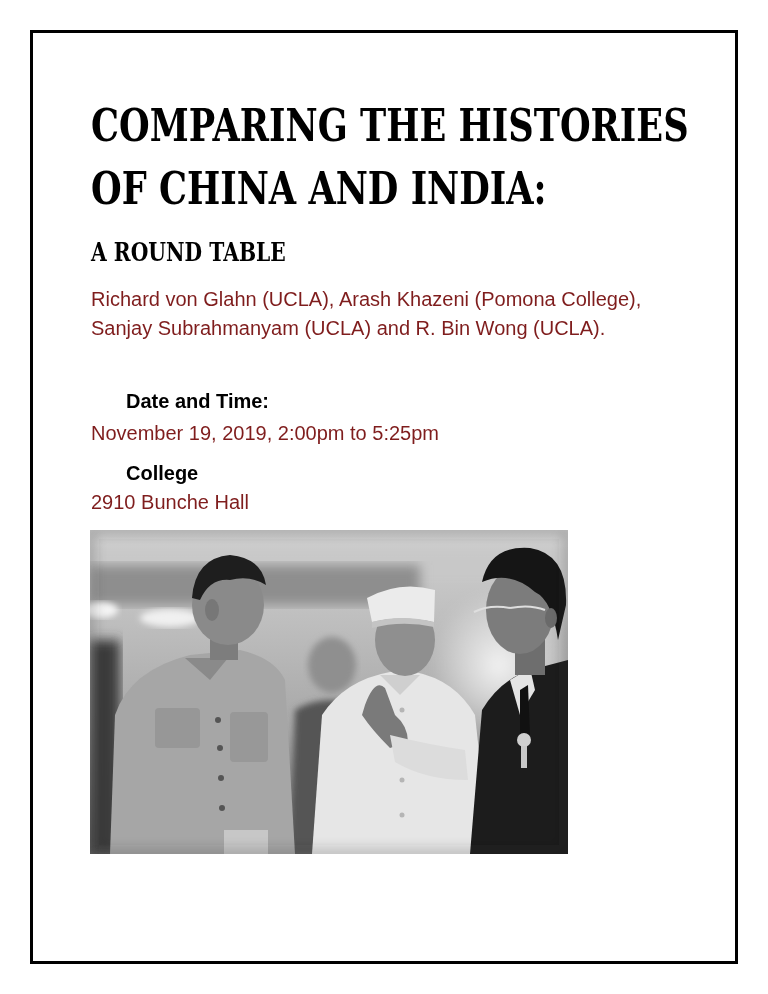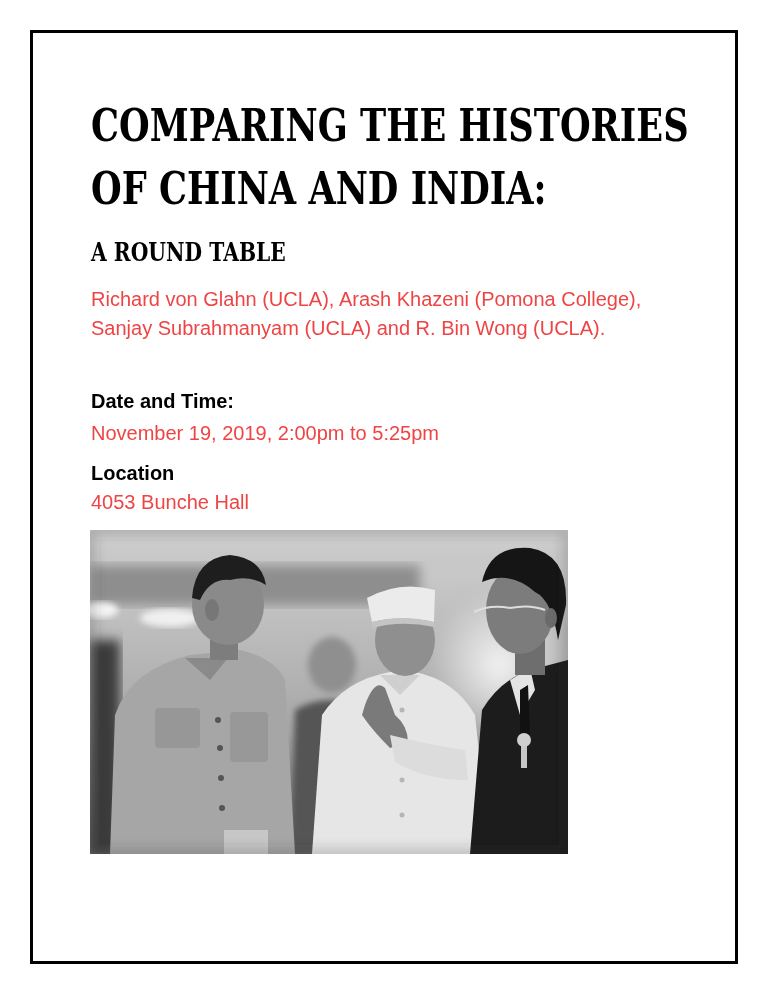--- a/index.html
+++ b/index.html
@@ -29,26 +29,26 @@
       font-size: 26px; line-height: 1;
       color: #000;
       white-space: nowrap;
       transform-origin: left top;
       transform: scaleX(0.78);
     }
     .body-text {
       position: absolute; left: 91px;
       font-family: "Liberation Sans", sans-serif;
       font-size: 20px;
-      color: #ef4444;
+      color: #7f1d1d;
       white-space: nowrap;
       line-height: 29px;
     }
     .speakers { top: 285px; width: 600px; white-space: normal; }
-    .label { font-weight: bold; color: #000; }
+    .label { font-weight: bold; color: #000; margin-left: 35px; }
     .date-label { top: 387px; }
     .date-value { top: 419px; }
     .loc-label { top: 459px; }
     .loc-value { top: 488px; }
     .photo {
       position: absolute; left: 90px; top: 530px;
       width: 478px; height: 324px;
       overflow: hidden;
       background: #9a9a9a;
     }
@@ -61,22 +61,22 @@
 
 <div class="title-line title-1">COMPARING THE HISTORIES</div>
 <div class="title-line title-2">OF CHINA AND INDIA:</div>
 <div class="subtitle">A ROUND TABLE</div>
 
 <div class="body-text speakers">Richard von Glahn (UCLA), Arash Khazeni (Pomona College), Sanjay Subrahmanyam (UCLA) and R. Bin Wong (UCLA).</div>
 
 <div class="body-text label date-label">Date and Time:</div>
 <div class="body-text date-value">November 19, 2019, 2:00pm to 5:25pm</div>
 
-<div class="body-text label loc-label">Location</div>
-<div class="body-text loc-value">4053 Bunche Hall</div>
+<div class="body-text label loc-label">College</div>
+<div class="body-text loc-value">2910 Bunche Hall</div>
 
 <div class="photo" role="img" aria-label="Black-and-white historical photograph of three men in conversation: a man in a light tunic suit on the left, a man in a white cap and white coat gesturing in the center, and a man with glasses in a dark suit on the right">
   <svg width="478" height="324" viewBox="0 0 478 324" xmlns="http://www.w3.org/2000/svg">
     <defs>
       <linearGradient id="bg" x1="0" y1="0" x2="0" y2="1">
         <stop offset="0" stop-color="#d0d0d0"></stop>
         <stop offset="0.3" stop-color="#bdbdbd"></stop>
         <stop offset="0.6" stop-color="#a8a8a8"></stop>
         <stop offset="1" stop-color="#6c6c6c"></stop>
       </linearGradient>

